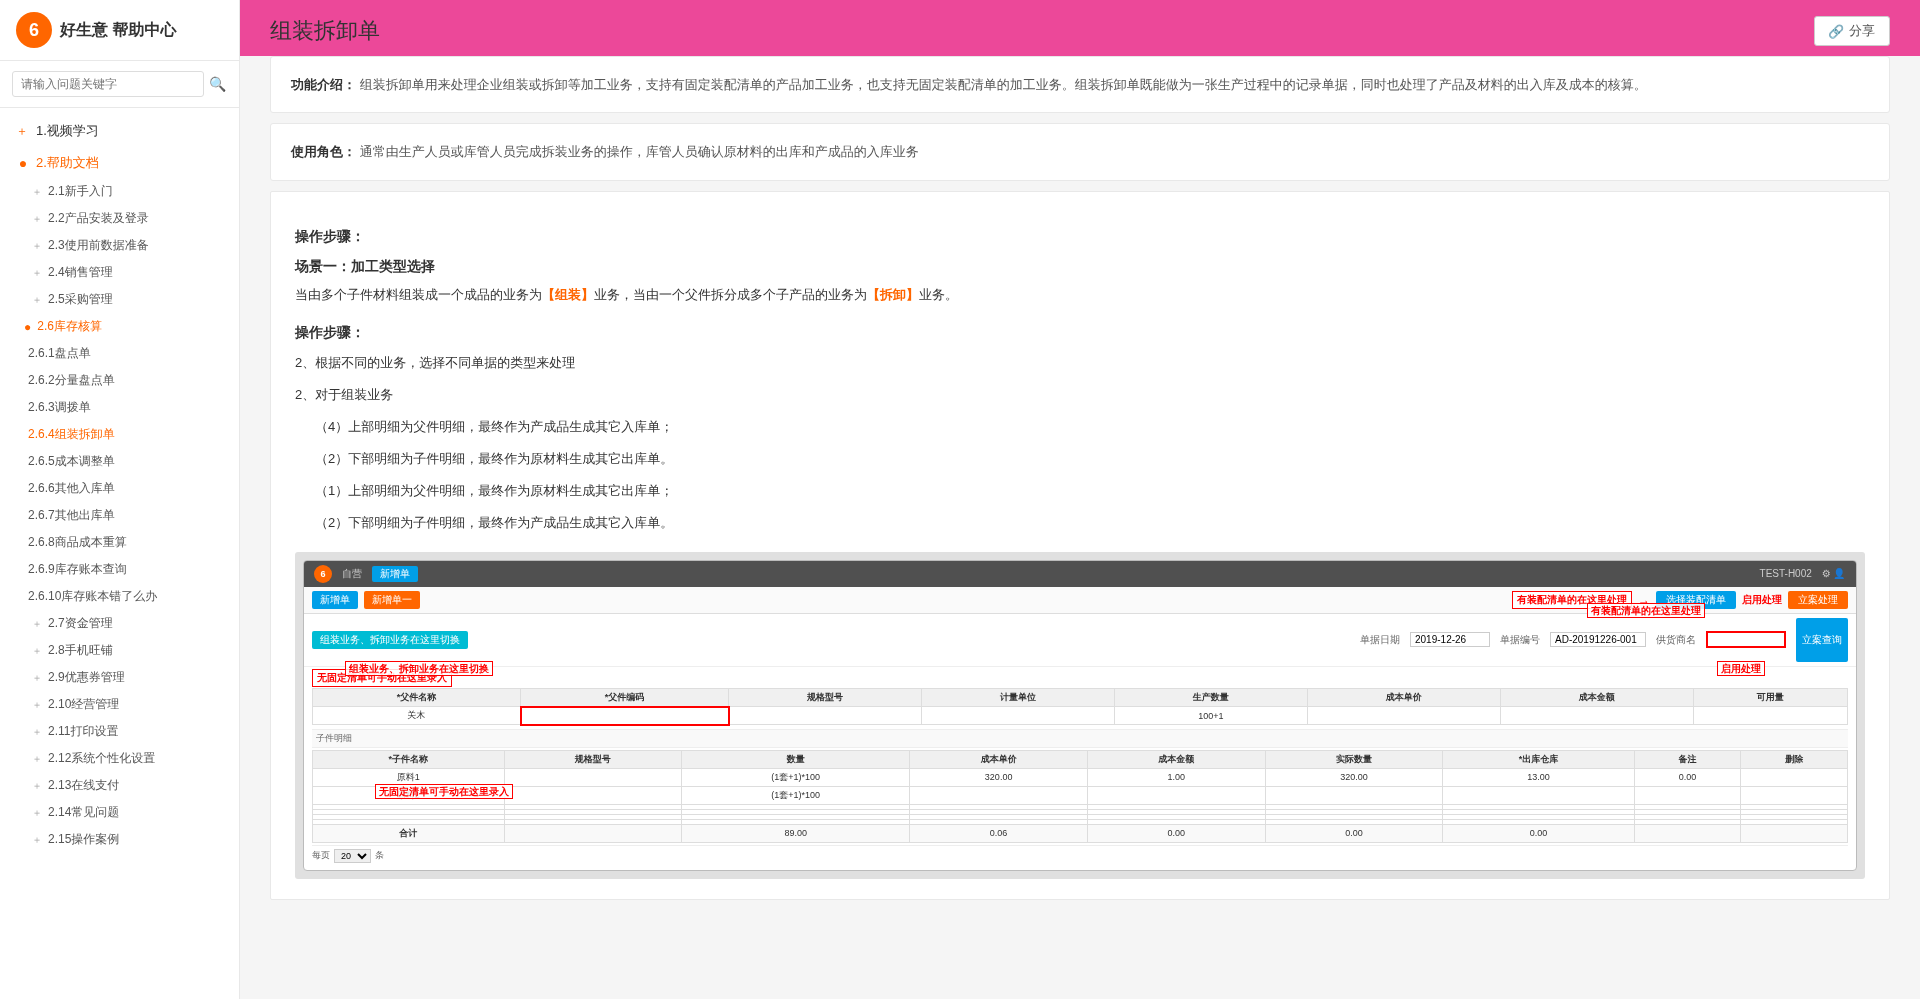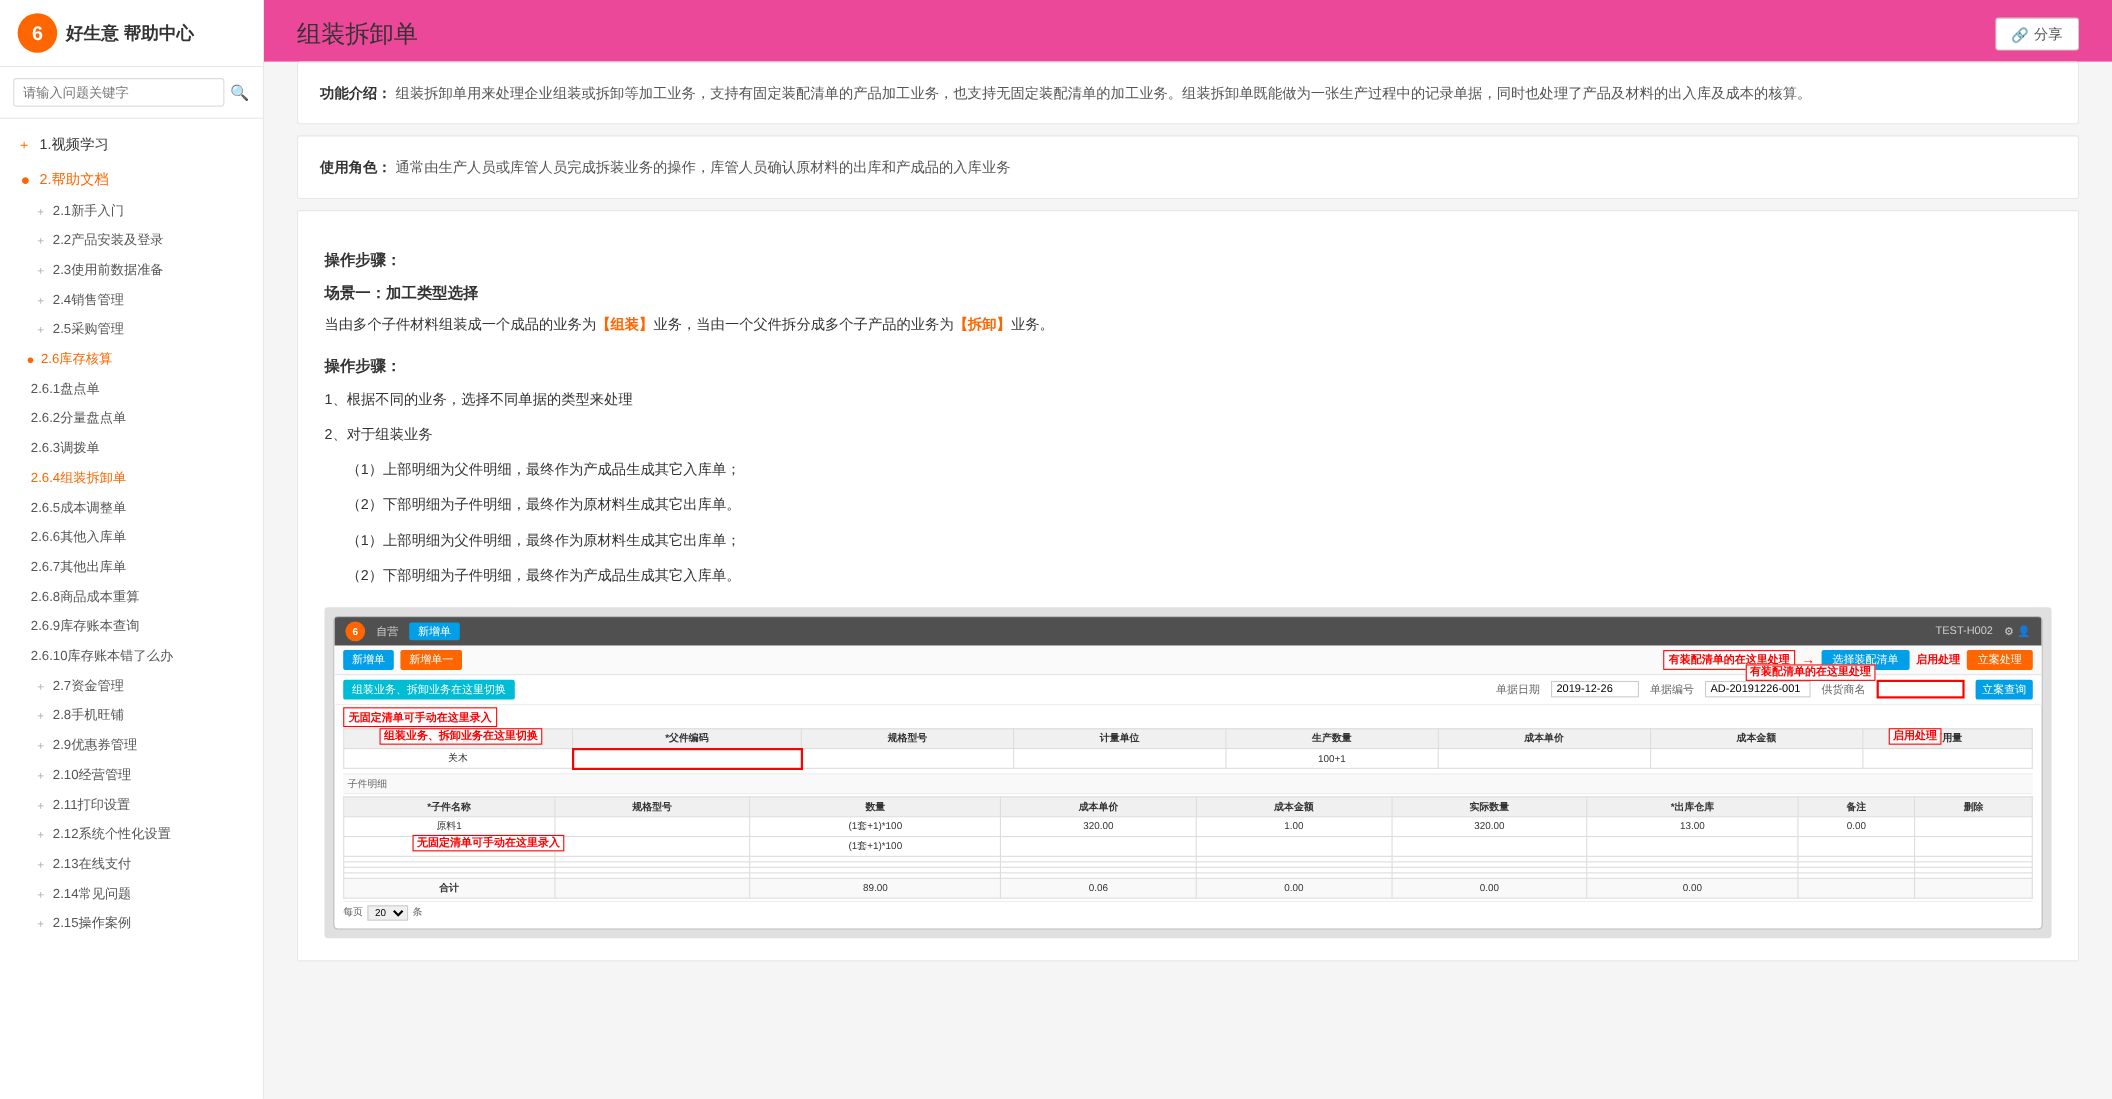--- a/index.html
+++ b/index.html
@@ -427,24 +427,24 @@
       <div class="scenario-title">
         <span>场景一：加工类型选择</span>
       </div>
 
       <div class="step-block">
         当由多个子件材料组装成一个成品的业务为<span class="highlight">【组装】</span>业务，当由一个父件拆分成多个子产品的业务为<span class="highlight">【拆卸】</span>业务。
       </div>
 
       <div class="section-heading">操作步骤：</div>
 
-      <div class="step-block">1、根据不同的业务，选择不同单据的类型来处理</div>
+      <div class="step-block">2、根据不同的业务，选择不同单据的类型来处理</div>
 
       <div class="step-block">2、对于组装业务</div>
-      <div class="step-block sub-step">（1）上部明细为父件明细，最终作为产成品生成其它入库单；</div>
+      <div class="step-block sub-step">（4）上部明细为父件明细，最终作为产成品生成其它入库单；</div>
       <div class="step-block sub-step">（2）下部明细为子件明细，最终作为原材料生成其它出库单。</div>
 
       <div class="step-block sub-step">（1）上部明细为父件明细，最终作为原材料生成其它出库单；</div>
       <div class="step-block sub-step">（2）下部明细为子件明细，最终作为产成品生成其它入库单。</div>
 
       <div class="ss-wrapper" style="margin-top:16px; position:relative;">
 
         <div style="background:#fff; border:1px solid #bbb; border-radius:4px; overflow:hidden; font-size:10px;">
 
           <div style="background:#505050; height:26px; display:flex; align-items:center; padding:0 10px; gap:10px; color:#ccc; font-size:10px;">
@@ -469,21 +469,21 @@
 
           <div style="background:#fff;border-bottom:1px solid #eee;padding:4px 8px;display:flex;align-items:center;gap:10px;font-size:10px;">
             <span style="background:#00bcd4;color:white;padding:2px 8px;border-radius:2px;font-size:10px;">组装业务、拆卸业务在这里切换</span>
             <span style="flex:1;"></span>
             <span style="color:#666;">单据日期</span>
             <input type="text" style="border: 1px solid rgb(204, 204, 204); font-size: 10px; padding: 1px 4px; width: 80px;" value="2019-12-26">
             <span style="color:#666;">单据编号</span>
             <input type="text" style="border: 1px solid rgb(204, 204, 204); font-size: 10px; padding: 1px 4px; width: 96px;" value="AD-20191226-001">
             <span style="color:#666;">供货商名</span>
             <input type="text" style="border: 2px solid red; font-size: 10px; padding: 1px 4px; width: 80px;">
-            <button style="background:#009fe8;color:white;border:none;padding:2px 6px;border-radius:2px;font-size:10px;">立案查询</button>
+            <button style="background:#009fe8;color:white;border:none;padding:15px 6px;border-radius:2px;font-size:10px;">立案查询</button>
           </div>
 
           <div style="padding:2px 8px 1px 8px;font-size:10px;color:red;font-weight:bold;display:flex;align-items:center;gap:6px;">
             <span style="border:1px solid red;padding:1px 4px;background:rgba(255,255,255,0.9);">无固定清单可手动在这里录入</span>
           </div>
 
           <div style="padding:0 8px 4px 8px;">
             <table class="ss-table" style="width:100%;border-collapse:collapse;font-size:9px;margin-bottom:3px;">
               <thead>
                 <tr>

